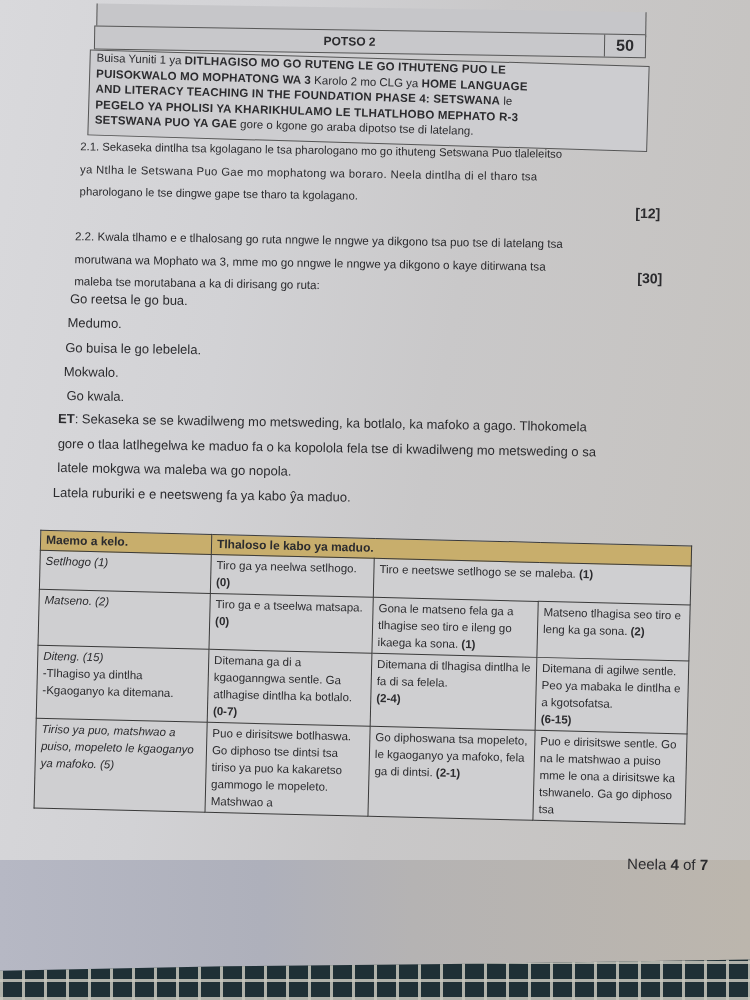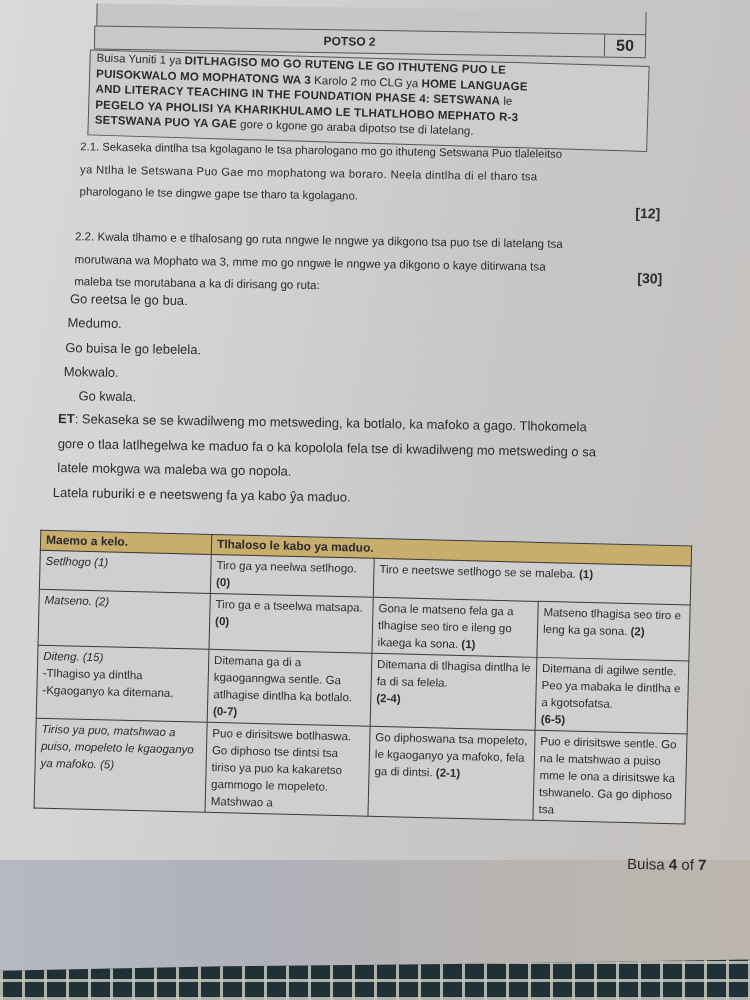--- a/index.html
+++ b/index.html
@@ -101,21 +101,21 @@
     <span class="line">2.2. Kwala tlhamo e e tlhalosang go ruta nngwe le nngwe ya dikgono tsa puo tse di latelang tsa</span>
     <span class="line">morutwana wa Mophato wa 3, mme mo go nngwe le nngwe ya dikgono o kaye ditirwana tsa</span>
     <span class="line">maleba tse morutabana a ka di dirisang go ruta:</span>
   </div>
   <span class="marks" style="left:637px; top:266px;">[30]</span>
 
   <span class="list-item" style="left:70px; top:296px;">Go reetsa le go bua.</span>
   <span class="list-item" style="left:68px; top:320px;">Medumo.</span>
   <span class="list-item" style="left:66px; top:345px;">Go buisa le go lebelela.</span>
   <span class="list-item" style="left:65px; top:369px;">Mokwalo.</span>
-  <span class="list-item" style="left:80px; top:393px;">Go kwala.</span>
+  <span class="list-item" style="left:68px; top:393px;">Go kwala.</span>
 
   <div class="et" style="top:412px;">
     <span class="line"><b>ET</b><span>: Sekaseka se se kwadilweng mo metsweding, ka botlalo, ka mafoko a gago. Tlhokomela</span></span>
     <span class="line">gore o tlaa latlhegelwa ke maduo fa o ka kopolola fela tse di kwadilweng mo metsweding o sa</span>
     <span class="line">latele mokgwa wa maleba wa go nopola.</span>
     <span class="line" style="margin-left:-4px">Latela ruburiki e e neetsweng fa ya kabo ŷa maduo.</span>
   </div>
 
   <table class="rubric">
     <tbody>
@@ -135,25 +135,25 @@
       <td><span>Matseno tlhagisa seo tiro e leng ka ga sona. </span><b>(2)</b></td>
     </tr>
     <tr>
       <td class="crit" style="font-style:normal">
         <div style="font-style:italic">Diteng. (15)</div>
         <div>-Tlhagiso ya dintlha</div>
         <div>-Kgaoganyo ka ditemana.</div>
       </td>
       <td class="col2"><div>Ditemana ga di a kgaoganngwa sentle. Ga atlhagise dintlha ka botlalo.</div><b>(0-7)</b></td>
       <td class="col3"><div>Ditemana di tlhagisa dintlha le fa di sa felela.</div><b>(2-4)</b></td>
-      <td class="justify"><div>Ditemana di agilwe sentle. Peo ya mabaka le dintlha e a kgotsofatsa.</div><b>(6-5)</b></td>
+      <td class="justify"><div>Ditemana di agilwe sentle. Peo ya mabaka le dintlha e a kgotsofatsa.</div><b>(6-15)</b></td>
     </tr>
     <tr>
       <td class="crit justify">Tiriso ya puo, matshwao a puiso, mopeleto le kgaoganyo ya mafoko. (5)</td>
       <td class="col2 justify"><span>Puo e dirisitswe botlhaswa. Go diphoso tse dintsi tsa tiriso ya puo ka kakaretso gammogo le mopeleto. Matshwao a</span></td>
       <td class="col3 justify"><span>Go diphoswana tsa mopeleto, le kgaoganyo ya mafoko, fela ga di dintsi. </span><b>(2-1)</b></td>
       <td class="justify"><span>Puo e dirisitswe sentle. Go na le matshwao a puiso mme le ona a dirisitswe ka tshwanelo. Ga go diphoso tsa</span></td>
     </tr>
   </tbody>
     </table>
 
-  <div class="page-num"><span>Buisa </span><b>4</b><span> of </span><b>7</b></div>
+  <div class="page-num"><span>Neela </span><b>4</b><span> of </span><b>7</b></div>
 </div>
 
 </body></html>

